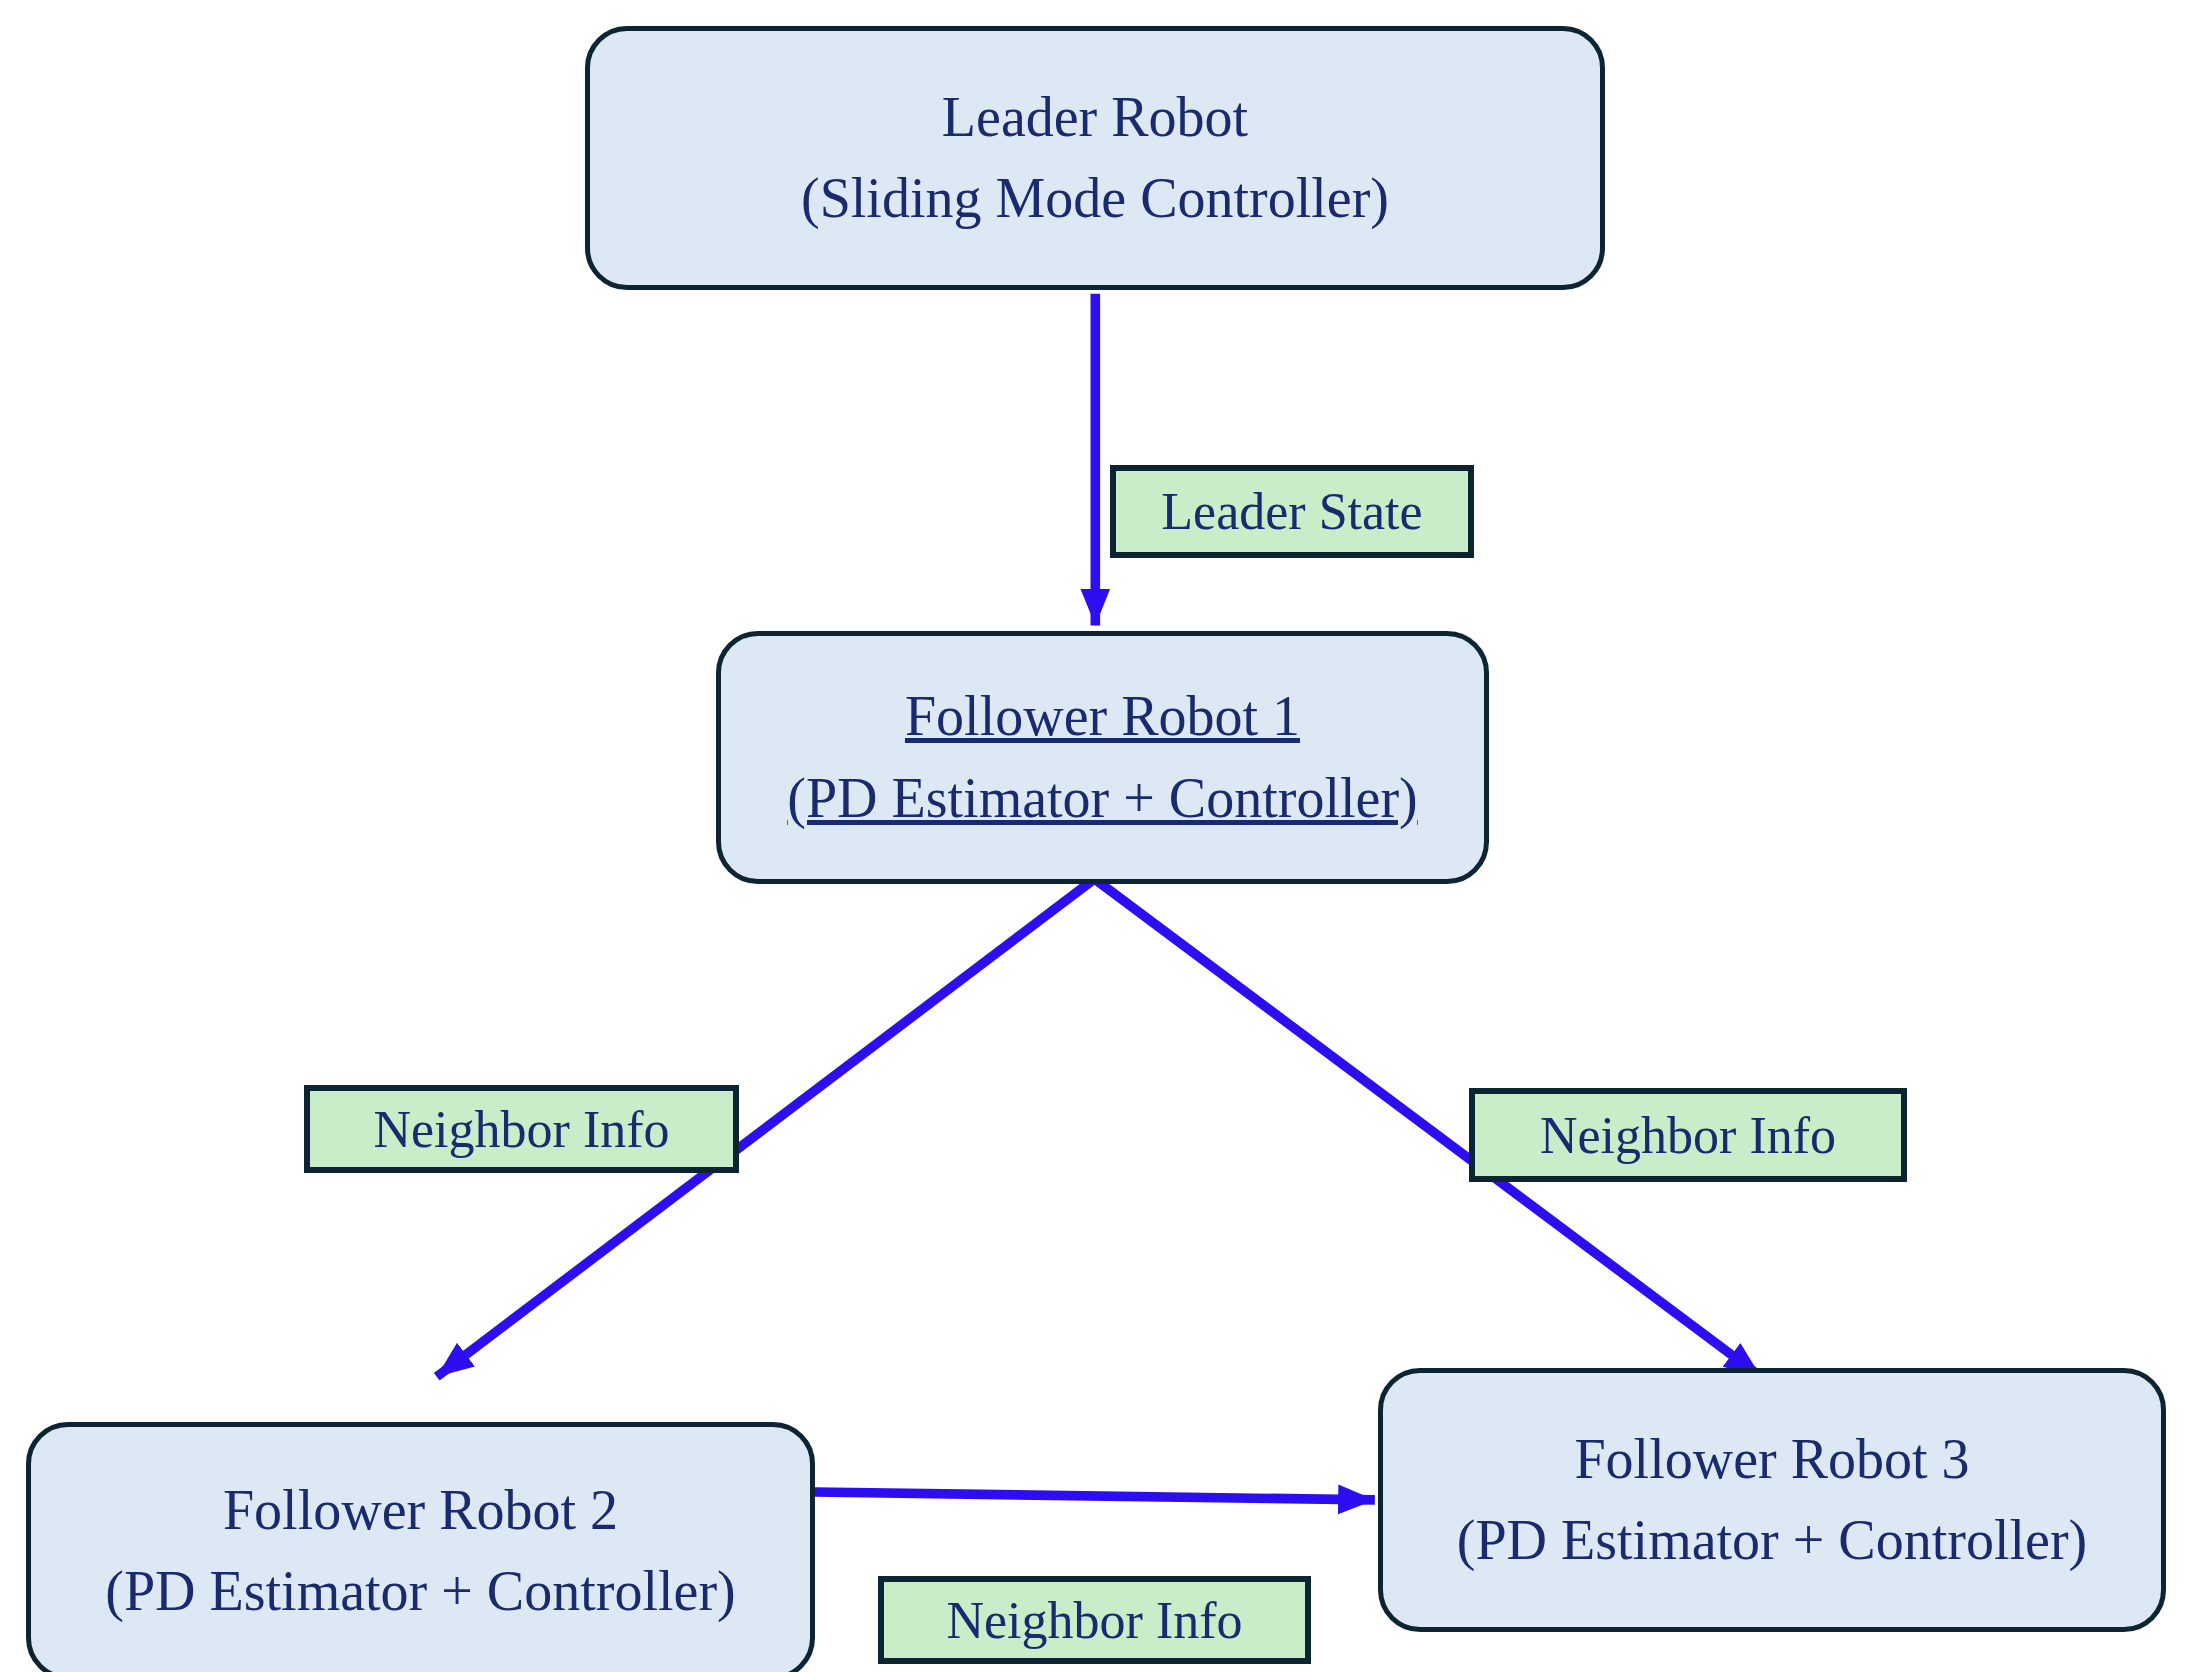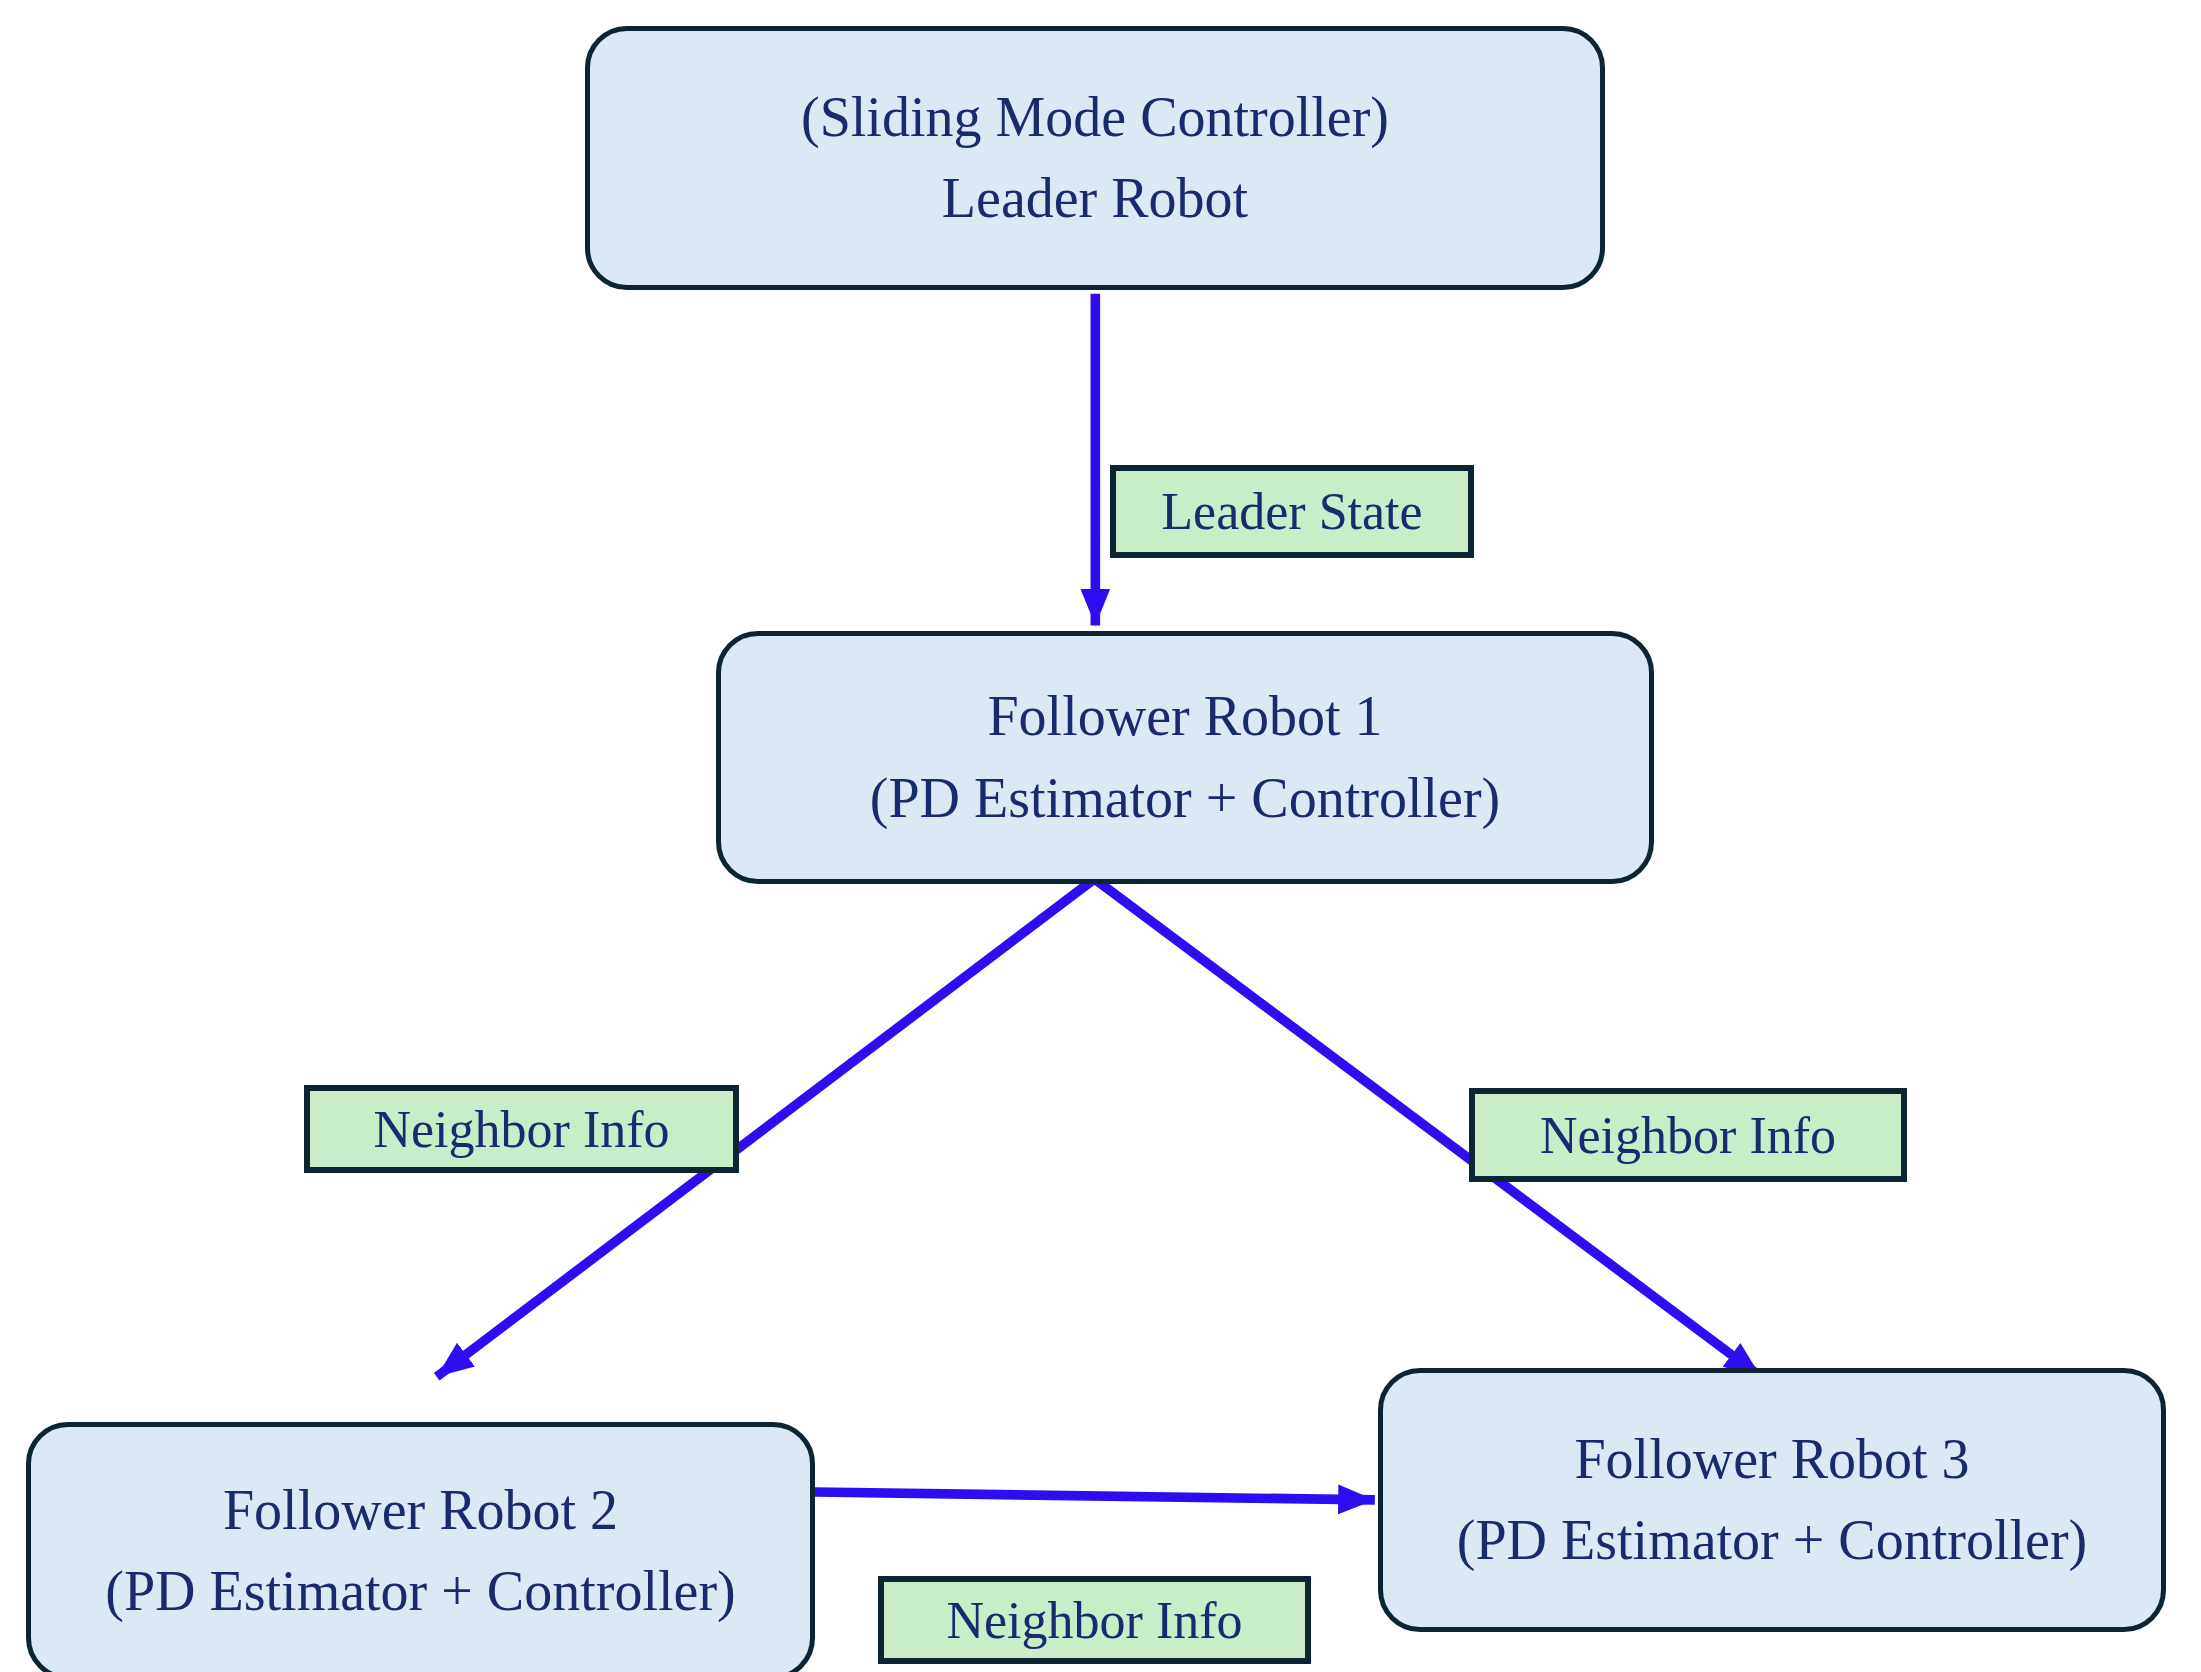--- a/index.html
+++ b/index.html
@@ -46,21 +46,21 @@
     display: flex;
     justify-content: center;
     align-items: center;
     text-align: center;
     color: #1a2a6e;
     font-size: 52px;
     white-space: nowrap;
     margin-top: 44px;
   }
   .node-leader    { left: 585px;  top: 26px;   width: 1020px; height: 264px; }
-  .node-follower1 { left: 716px;  top: 631px;  width: 938px;  height: 253px; }
+  .node-follower1 { left: 716px;  top: 631px;  width: 773px;  height: 253px; text-decoration: underline; }
   .node-follower2 { left: 26px;   top: 1378px; width: 789px;  height: 258px; margin-top: 44px; }
   .node-follower3 { left: 1378px; top: 1368px; width: 788px;  height: 264px; }
   .label-leader-state    { left: 1110px; top: 421px;  width: 364px; height: 93px; }
   .label-neighbor-left   { left: 304px;  top: 1041px; width: 435px; height: 88px; }
   .label-neighbor-right  { left: 1469px; top: 1044px; width: 438px; height: 94px; }
   .label-neighbor-bottom { left: 878px; top: 1532px; width: 433px; height: 88px; }
 </style>
 </head>
 <body>
 
@@ -72,22 +72,22 @@
         <path d="M0,2 L42,19 L0,36 Z" fill="#2c0ef0"></path>
       </marker>
     </defs>
     <line x1="1254" y1="336" x2="1254" y2="716" stroke="#2c0ef0" stroke-width="11" marker-end="url(#arrowhead)"></line>
     <line x1="1253" y1="1006" x2="500" y2="1576" stroke="#2c0ef0" stroke-width="11" marker-end="url(#arrowhead)"></line>
     <line x1="1253" y1="1006" x2="2016" y2="1576" stroke="#2c0ef0" stroke-width="11" marker-end="url(#arrowhead)"></line>
     <line x1="933" y1="1708" x2="1574" y2="1717" stroke="#2c0ef0" stroke-width="11" marker-end="url(#arrowhead)"></line>
   </svg>
 
   <div class="node node-leader">
+    <span class="line">Leader Robot</span>
     <span class="line">(Sliding Mode Controller)</span>
-    <span class="line">Leader Robot</span>
   </div>
 
   <div class="node node-follower1">
     <span class="line">Follower Robot 1</span>
     <span class="line">(PD Estimator + Controller)</span>
   </div>
 
   <div class="node node-follower2">
     <span class="line">Follower Robot 2</span>
     <span class="line">(PD Estimator + Controller)</span>

